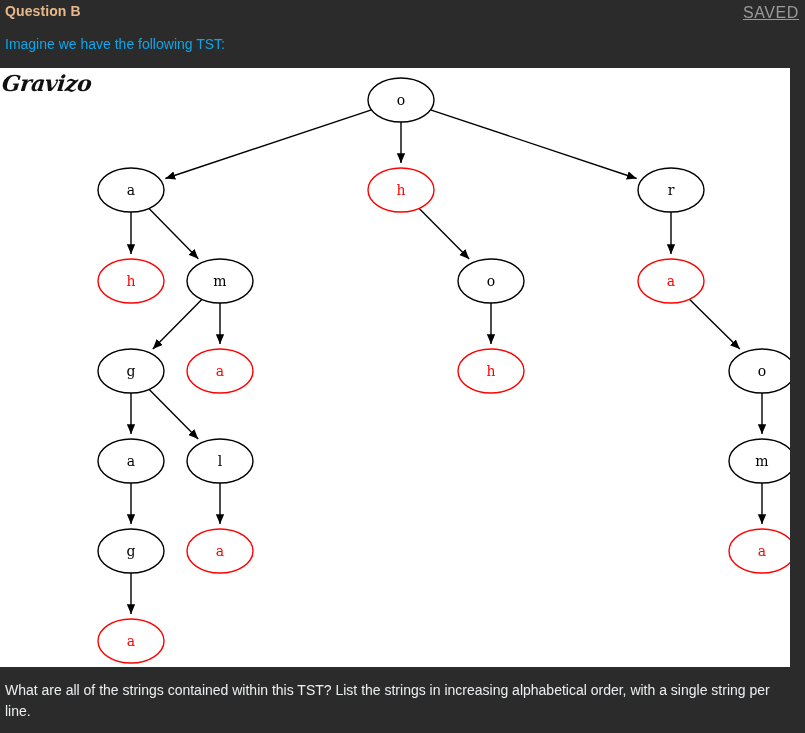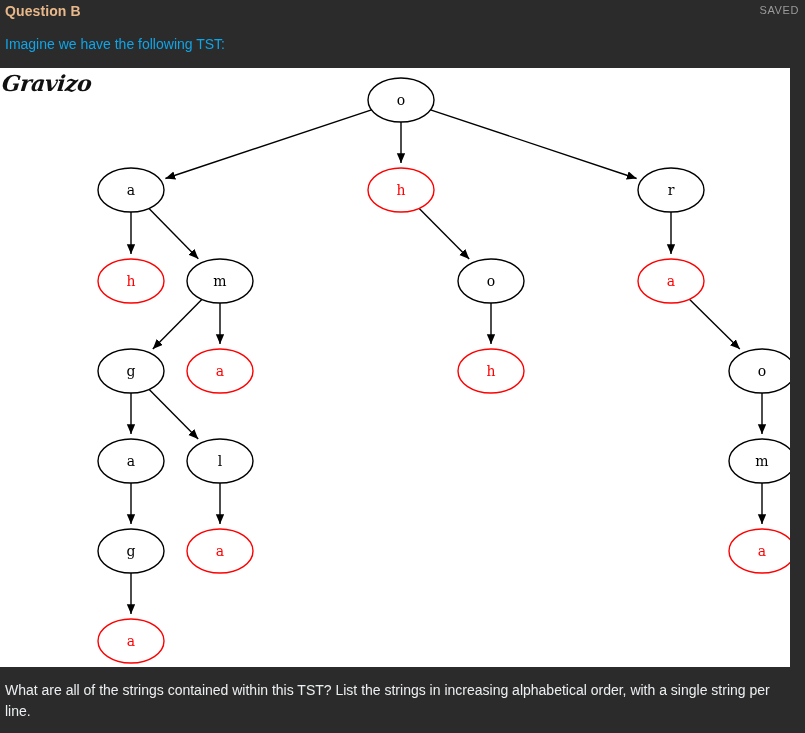--- a/index.html
+++ b/index.html
@@ -15,21 +15,21 @@
     position:absolute; left:0; top:0; width:805px; height:80px;
     background:#2b2b2b;
   }
   .q-title {
     position:absolute; left:5px; top:3px;
     font-size:14px; font-weight:bold; color:#e8b88a;
     letter-spacing:0.1px;
   }
   .saved {
     position:absolute; right:6px; top:4px;
-    font-size:11px; color:#9a9a9a; letter-spacing:0.6px;
+    font-size:16px; color:#9a9a9a; letter-spacing:0.6px;text-decoration:underline;
   }
   .prompt-top {
     position:absolute; left:5px; top:36px;
     font-size:14px; color:#0ea5e9;
   }
 
   .diagram {
     position:absolute; left:0; top:68px;
     width:790px; height:599px;
     background:#ffffff;

